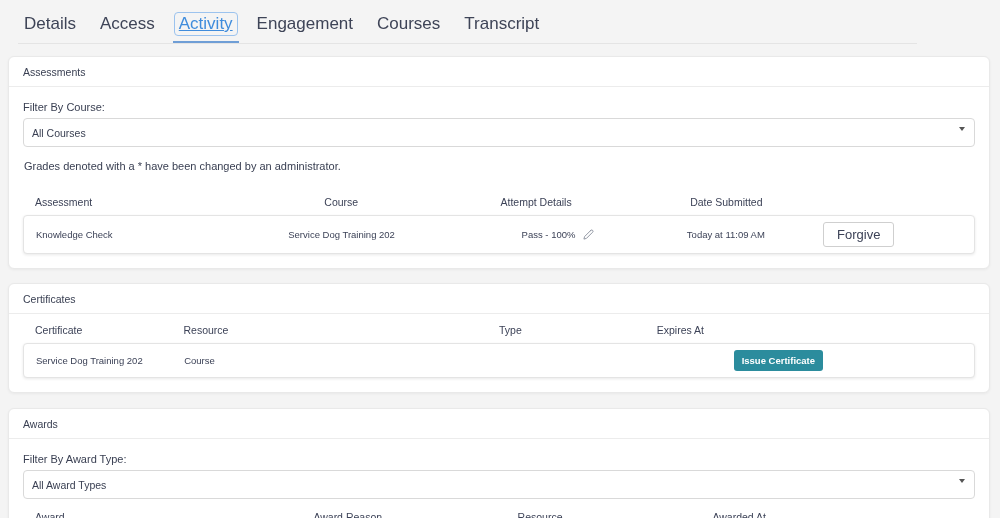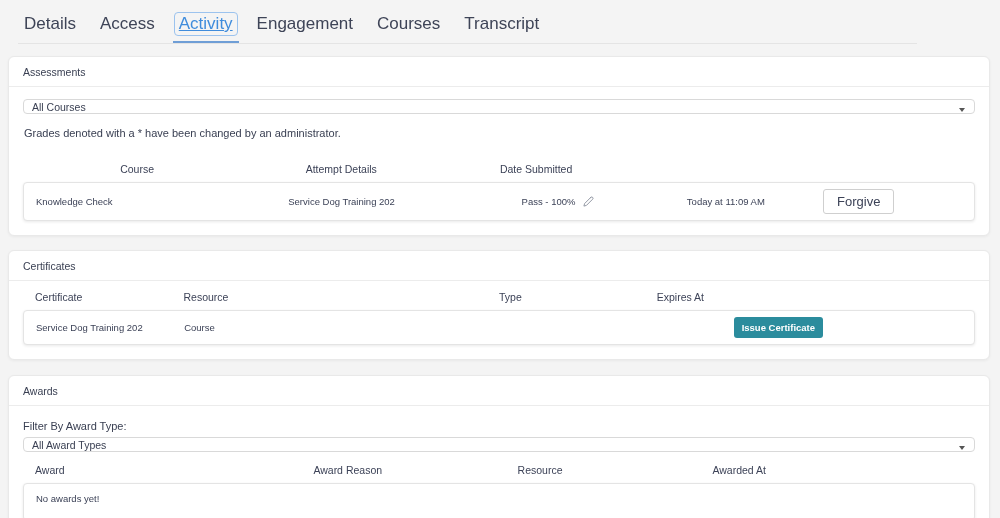--- a/index.html
+++ b/index.html
@@ -12,21 +12,21 @@
   .tab.active .tab-pill { color:#3f8cdc; border:1px solid #9cc3ee; border-radius:4px; padding:1px 4px; margin:-2px -5px; display:inline-block;text-decoration:underline; }
   .tab.active::after { content:""; position:absolute; left:-4px; right:-4px; bottom:0; height:2px; background:#6f9ed6; }
   .tabs-rule { height:1px; background:#e4e4e4; margin:0 83px 0 18px; }
 
   
   .card { background:#fff; border:1px solid #e9e9e9; border-radius:6px; box-shadow:0 1px 3px rgba(0,0,0,.05); margin:12px 10px 0 8px; }
   .card-header { padding:9px 14px 8px; border-bottom:1px solid #ececec; font-size:10.5px; color:#3a4053; }
   .card-body { padding:12px 14px 14px; }
 
   .filter-label { font-size:11px; color:#3a4053; margin:2px 0 5px; }
-  .select { position:relative; border:1px solid #d9d9d9; border-radius:4px; background:#fff; height:15px; display:flex; align-items:center; padding:0 8px; font-size:10.5px; color:#3a4053; cursor:pointer; }
+  .select { position:relative; border:1px solid #d9d9d9; border-radius:4px; background:#fff; height:29px; display:flex; align-items:center; padding:0 8px; font-size:10.5px; color:#3a4053; cursor:pointer; }
   .select .caret { position:absolute; right:9px; top:8px; width:0; height:0; border-left:3.5px solid transparent; border-right:3.5px solid transparent; border-top:4.5px solid #555; }
 
   .note { font-size:11px; color:#3a4053; margin:13px 0 16px 1px; }
 
   
   .thead { display:grid; padding:8px 12px 7px; font-size:10.5px; color:#3c4257; }
   .row-box { display:grid; align-items:center; background:#fff; border:1px solid #e4e4e4; border-radius:4px; box-shadow:0 1px 3px rgba(0,0,0,.09); padding:6px 12px; font-size:9.5px; color:#3c4257; min-height:30px; }
 
   .grid-assess { grid-template-columns:22% 22% 20% 21% 15%; }
   .grid-assess .c2,.grid-assess .c3,.grid-assess .c4 { text-align:center; justify-self:center; }
@@ -52,27 +52,29 @@
   <div class="tab active"><span class="tab-pill">Activity</span></div>
   <div class="tab">Engagement</div>
   <div class="tab">Courses</div>
   <div class="tab">Transcript</div>
 </div>
 <div class="tabs-rule"></div>
 
 <div class="card">
   <div class="card-header">Assessments</div>
   <div class="card-body">
+    <div class="filter-label">Filter By Course:</div>
     <div class="select">
       <span>All Courses</span>
       <span class="caret"></span>
     </div>
     <div class="note">Grades denoted with a * have been changed by an administrator.</div>
 
     <div class="thead grid-assess">
+      <div class="c1">Assessment</div>
       <div class="c2">Course</div>
       <div class="c3">Attempt Details</div>
       <div class="c4">Date Submitted</div>
       <div class="c5"></div>
     </div>
 
     <div class="row-box grid-assess">
       <div class="c1">Knowledge Check</div>
       <div class="c2">Service Dog Training 202</div>
       <div class="c3 attempt-cell">

